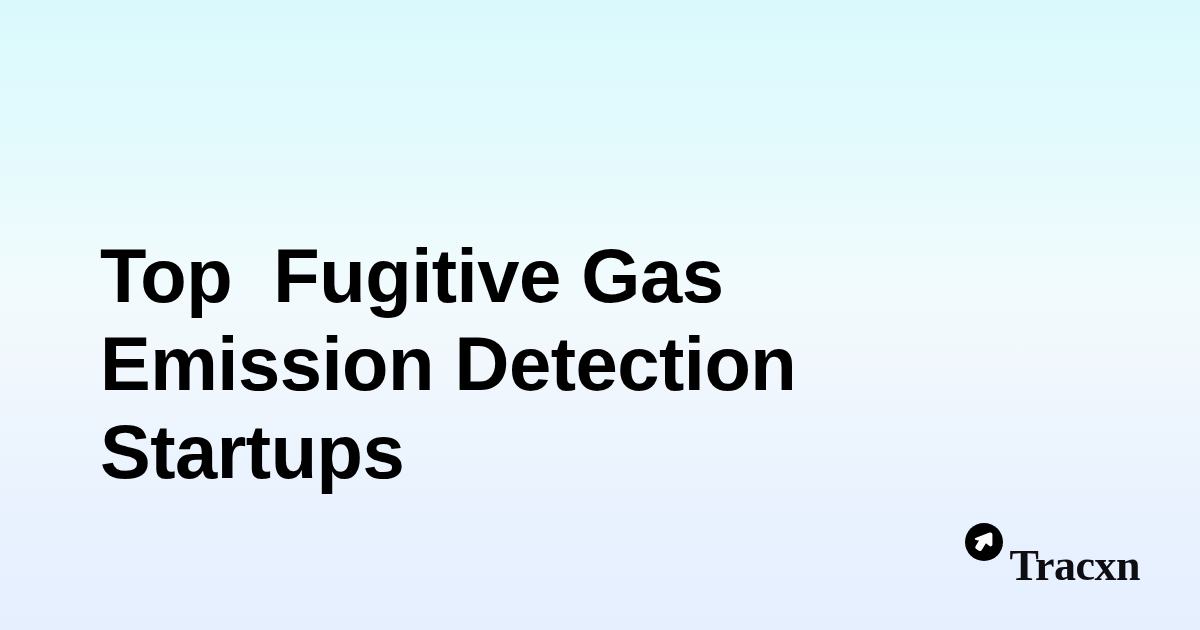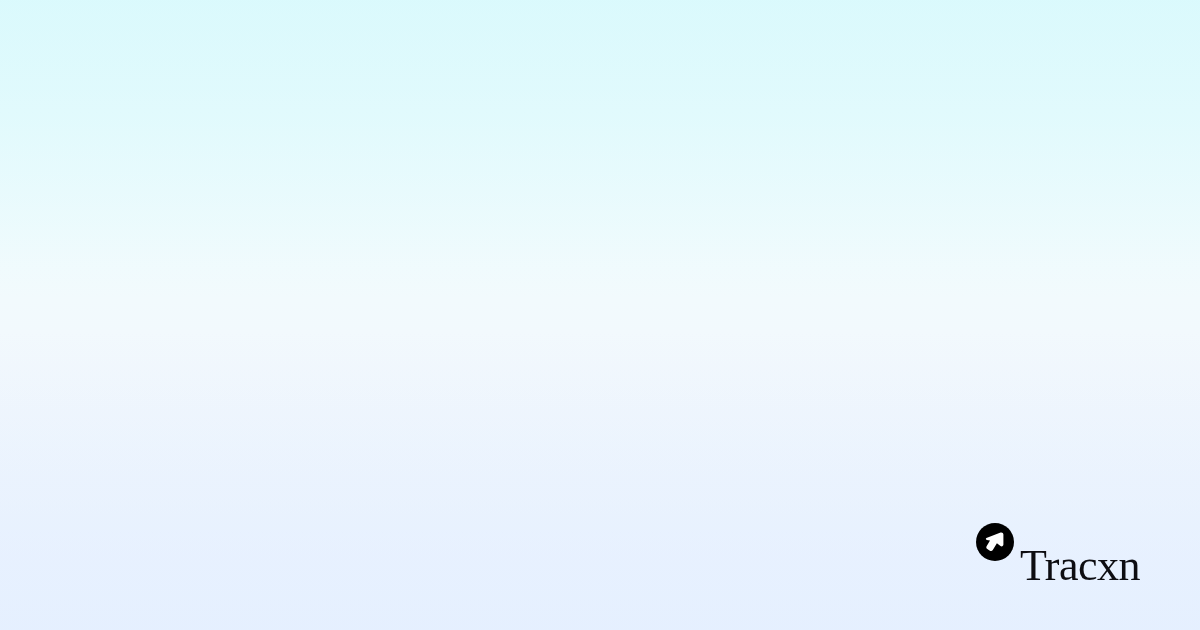--- a/index.html
+++ b/index.html
@@ -85,37 +85,40 @@
 
   .logo-mark {
     width: 38px;
     height: 38px;
     flex: 0 0 auto;
     display: block;
   }
 
   .logo-wordmark {
     font-family: "Liberation Serif", serif;
-    font-weight: 400;
+    font-weight: 700;
     font-size: 44px;
     line-height: 44px;
     letter-spacing: -0.5px;
     color: #0d0d12;
     white-space: nowrap;
     margin-top: 48px;
   }
 </style>
 </head>
 <body>
 
 <div class="card">
 
   <div class="tint-top"></div>
   <div class="tint-bottom"></div>
 
+  <div class="title-block">
+    <h1 class="title">Top  Fugitive Gas Emission Detection Startups</h1>
+  </div>
 
   <div class="logo-lockup">
     <svg class="logo-mark" viewBox="0 0 38 38" xmlns="http://www.w3.org/2000/svg">
       <circle cx="19" cy="19" r="19" fill="#000000"></circle>
       <path d="M10.4 15.0
                L24.6 9.6
                C26.0 9.1 27.4 10.1 27.4 11.6
                L27.4 21.6
                C27.4 23.1 25.7 23.9 24.5 23.0
                L20.9 20.2

